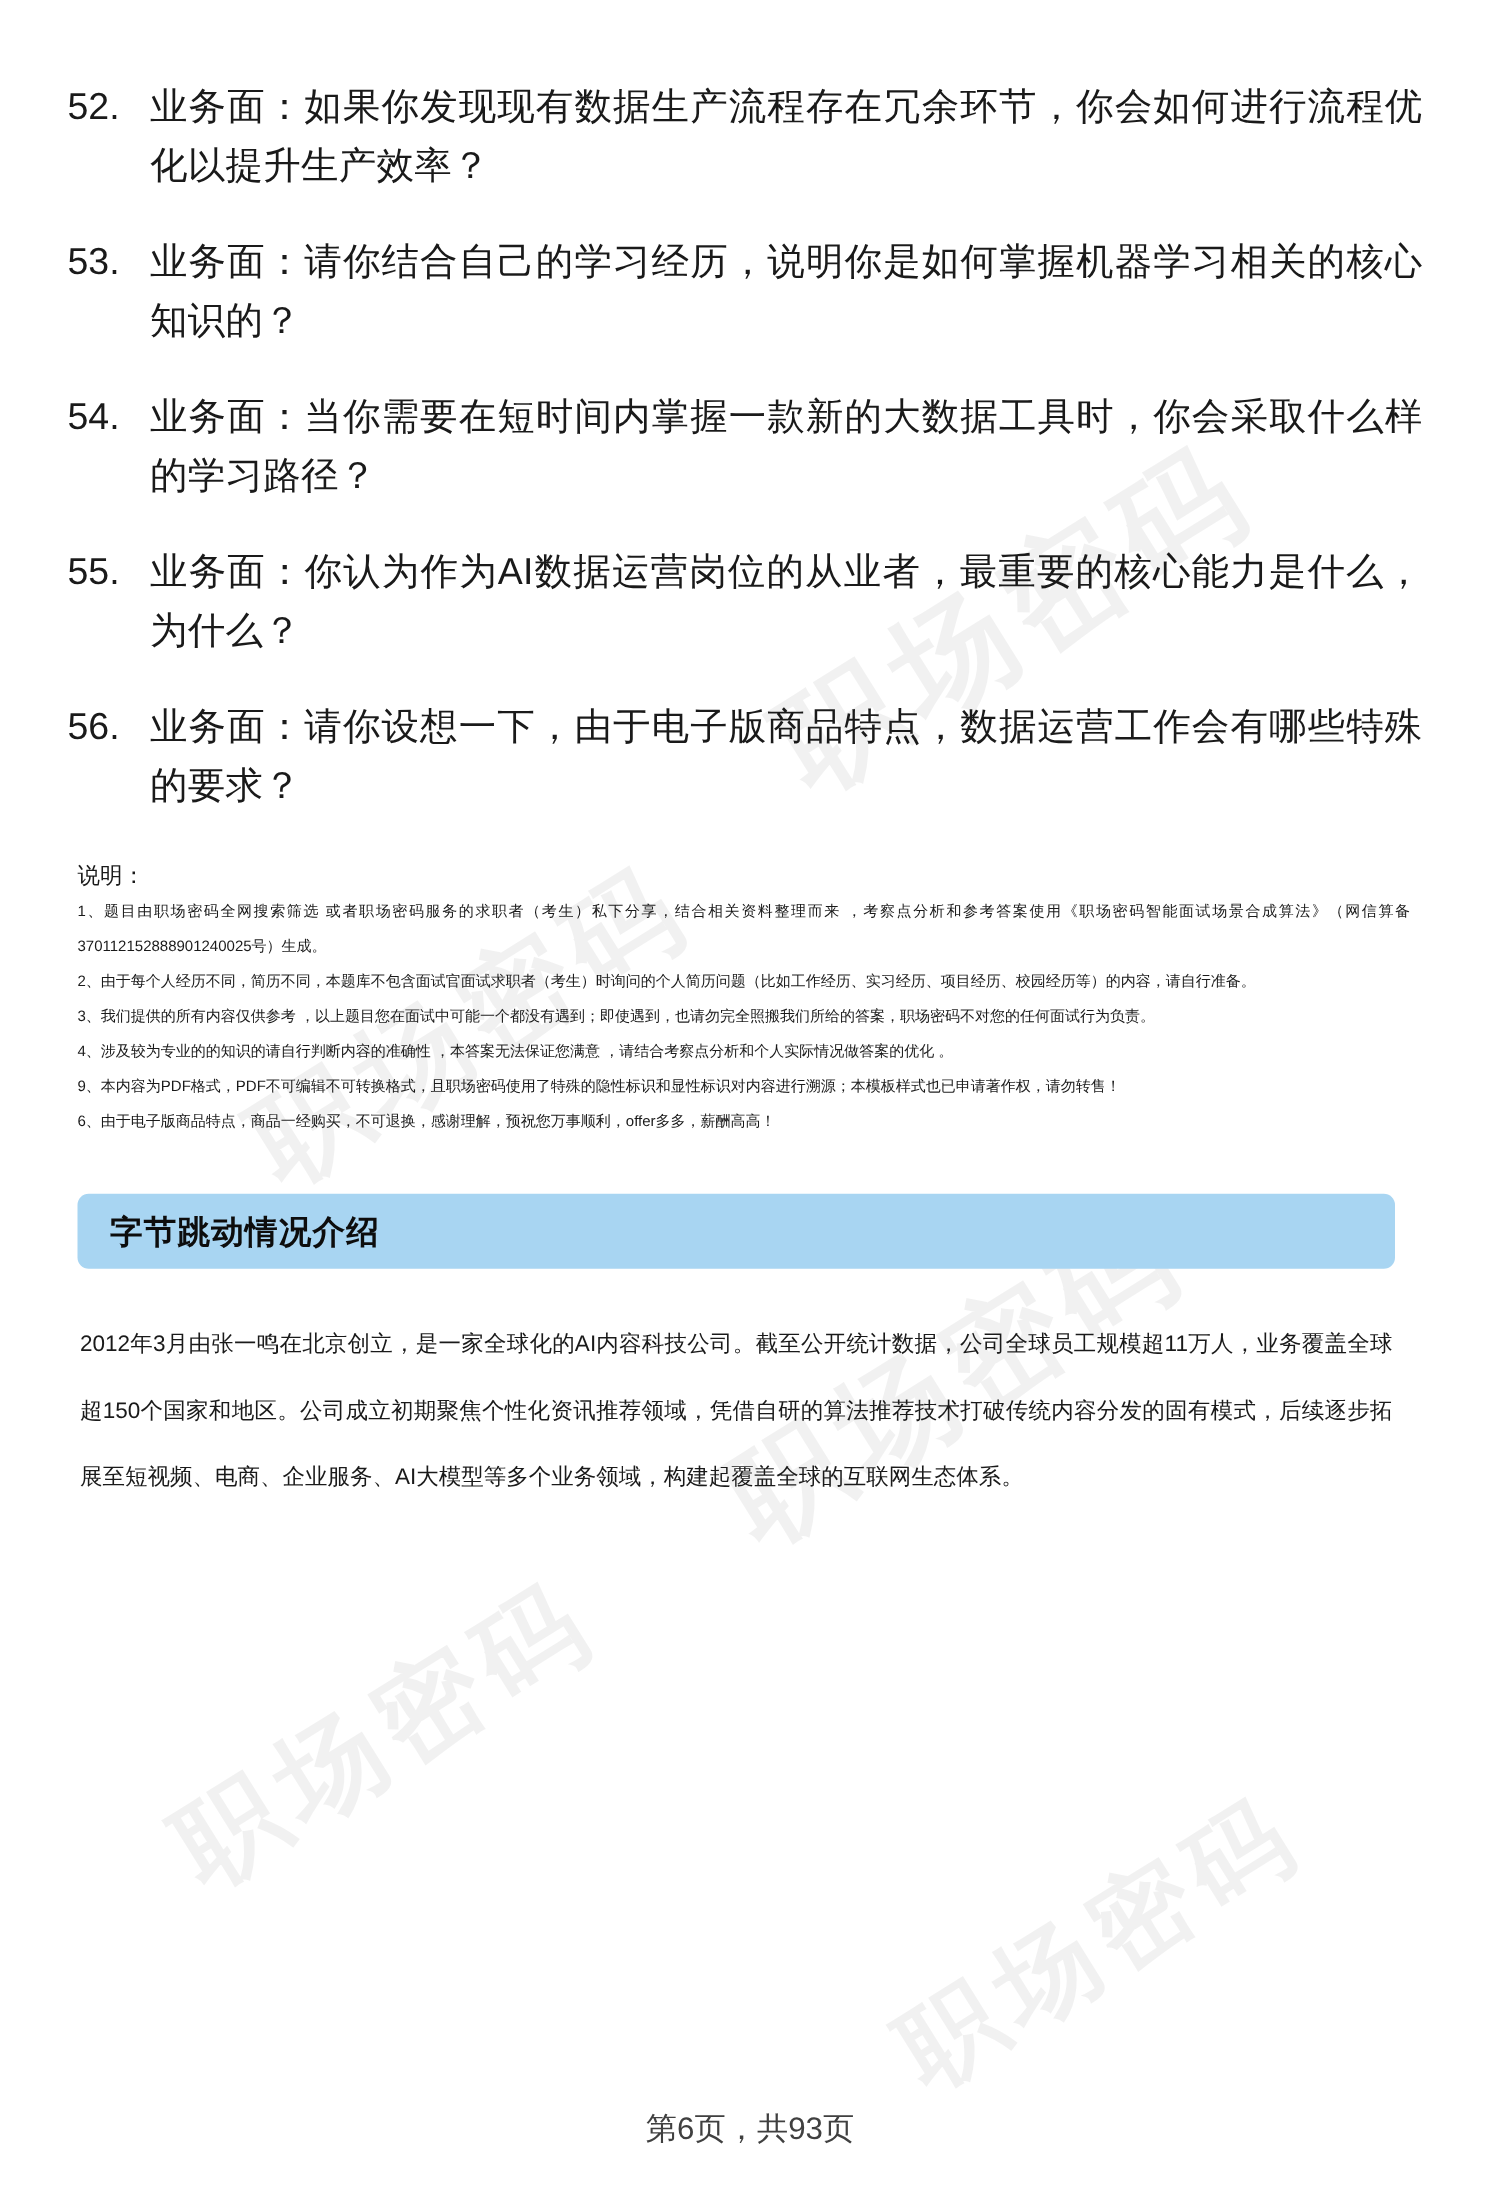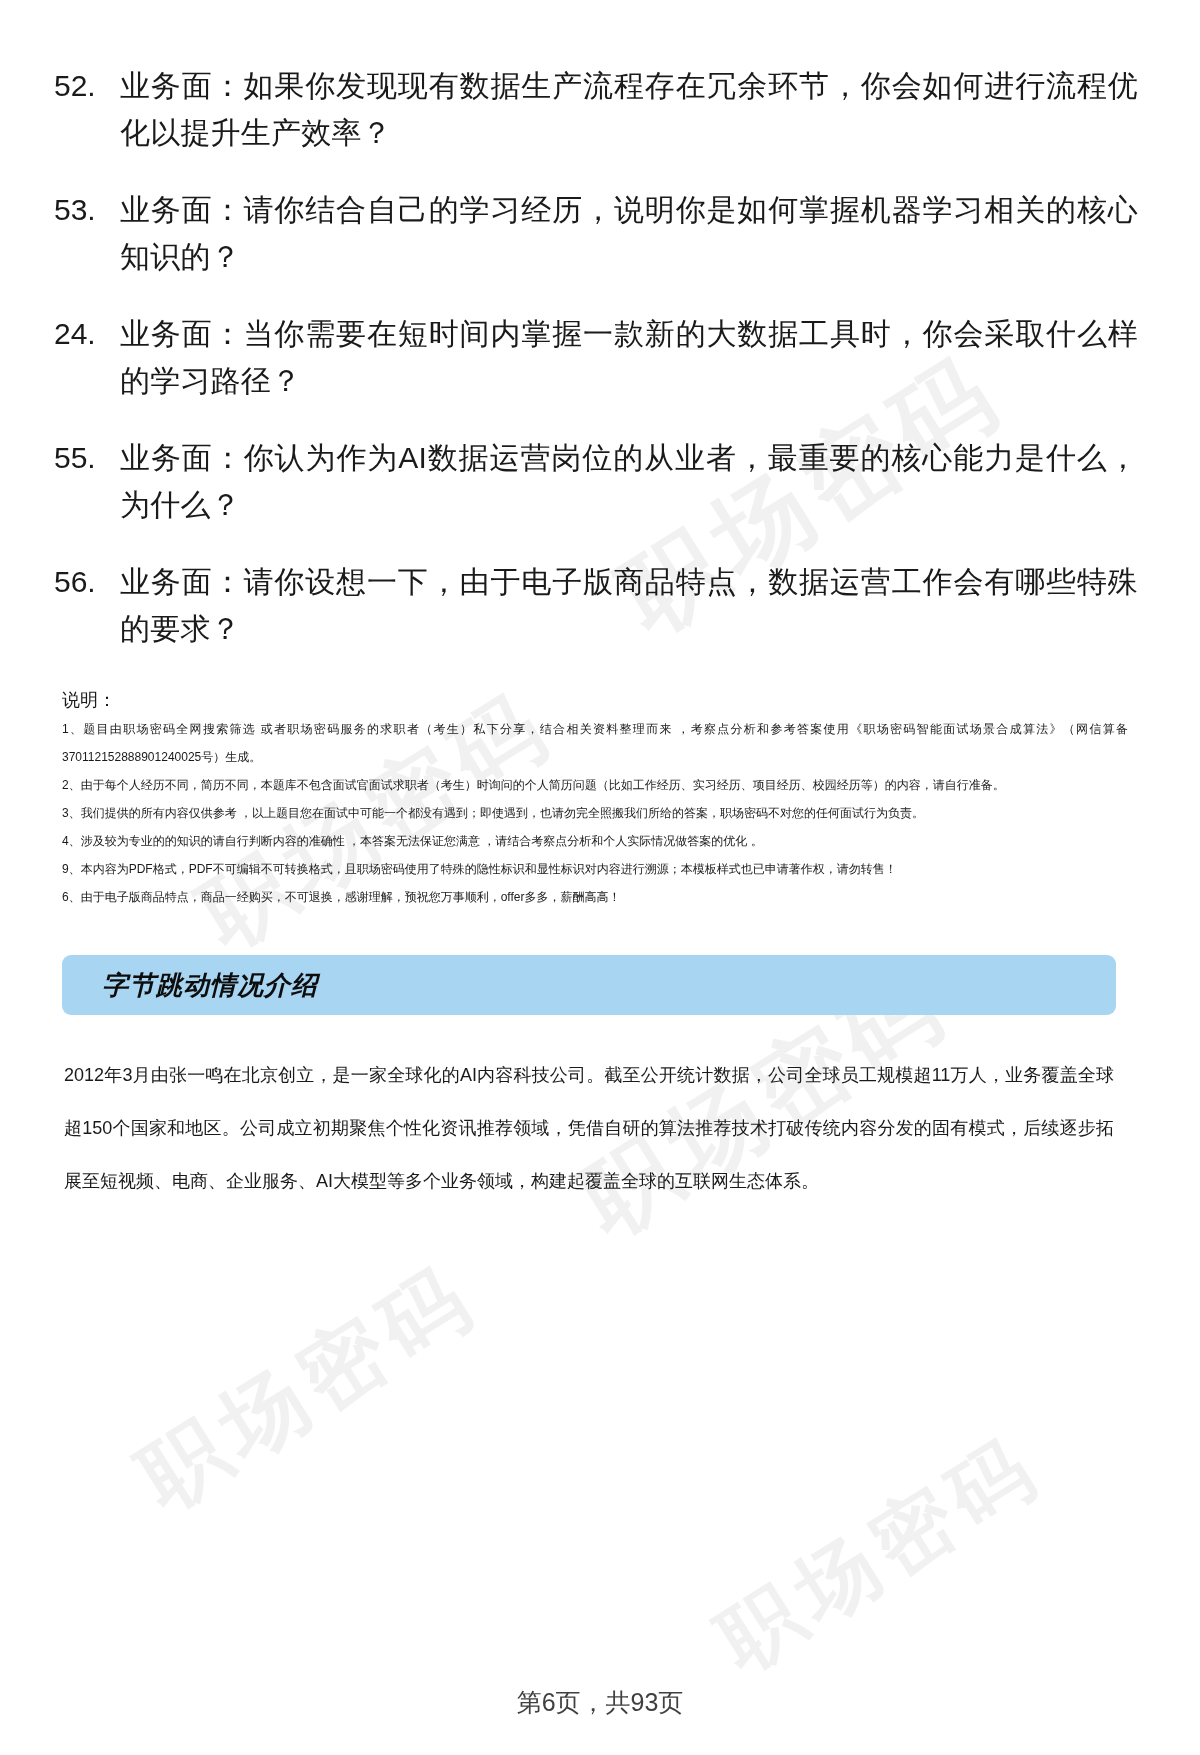--- a/index.html
+++ b/index.html
@@ -102,23 +102,22 @@
   
   .banner {
     margin-top: 44px;
     margin-left: 10px;
     margin-right: 22px;
     height: 60px;
     border-radius: 9px;
     background: #a8d5f2;
     display: flex;
     align-items: center;
-    padding-left: 40px;
+    padding-left: 26px;
     box-sizing: border-box;
-    font-style: italic;
   }
   .banner-title {
     font-size: 26px;
     font-weight: 700;
     color: #0d0d0d;
     letter-spacing: 1px;
   }
 
   
   .section-heading {
@@ -169,21 +168,21 @@
     <ul class="question-list">
       <li class="question-item">
         <span class="q-num">52.</span>
         <span class="q-text">业务面：如果你发现现有数据生产流程存在冗余环节，你会如何进行流程优化以提升生产效率？</span>
       </li>
       <li class="question-item">
         <span class="q-num">53.</span>
         <span class="q-text">业务面：请你结合自己的学习经历，说明你是如何掌握机器学习相关的核心知识的？</span>
       </li>
       <li class="question-item">
-        <span class="q-num">24.</span>
+        <span class="q-num">54.</span>
         <span class="q-text">业务面：当你需要在短时间内掌握一款新的大数据工具时，你会采取什么样的学习路径？</span>
       </li>
       <li class="question-item">
         <span class="q-num">55.</span>
         <span class="q-text">业务面：你认为作为AI数据运营岗位的从业者，最重要的核心能力是什么，为什么？</span>
       </li>
       <li class="question-item">
         <span class="q-num">56.</span>
         <span class="q-text">业务面：请你设想一下，由于电子版商品特点，数据运营工作会有哪些特殊的要求？</span>
       </li>

